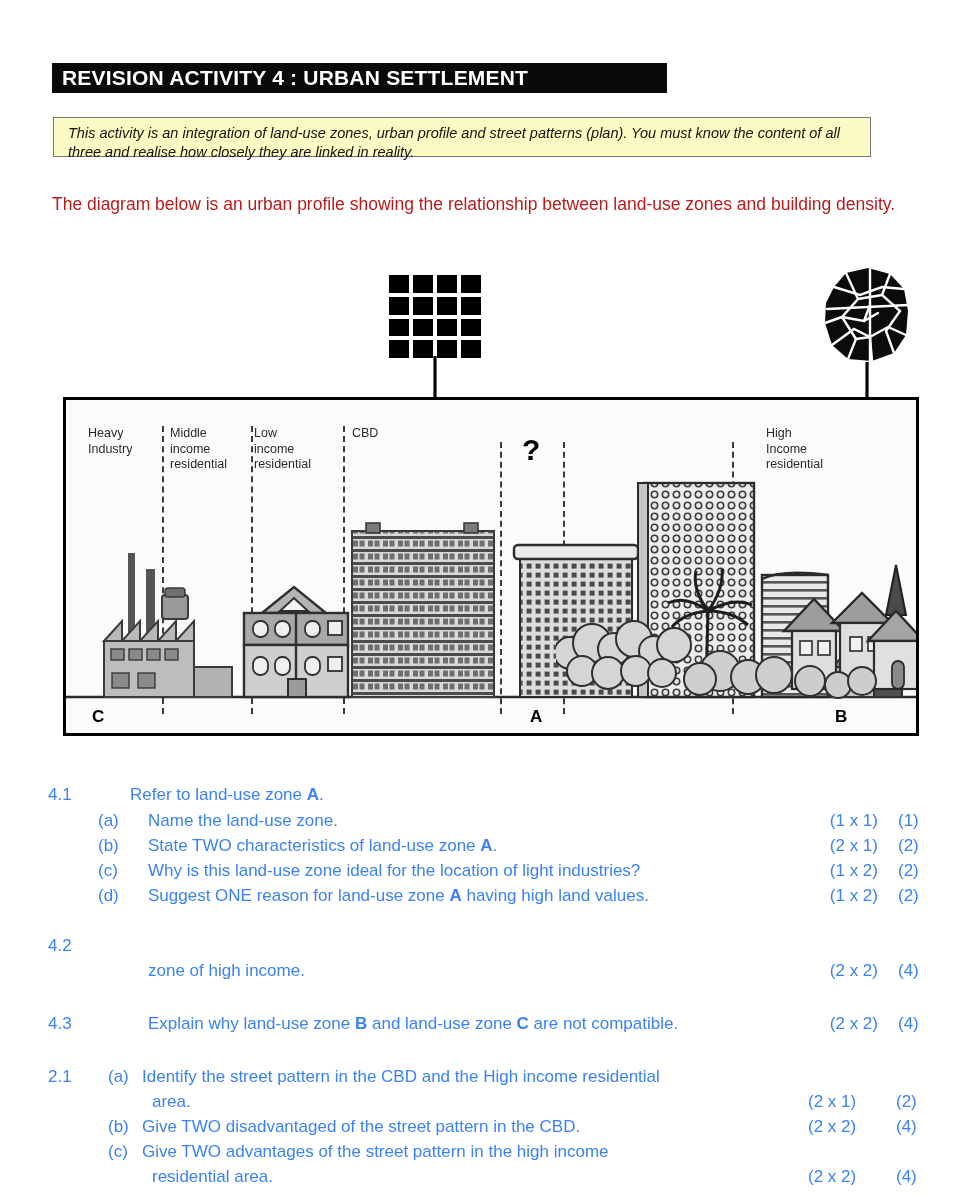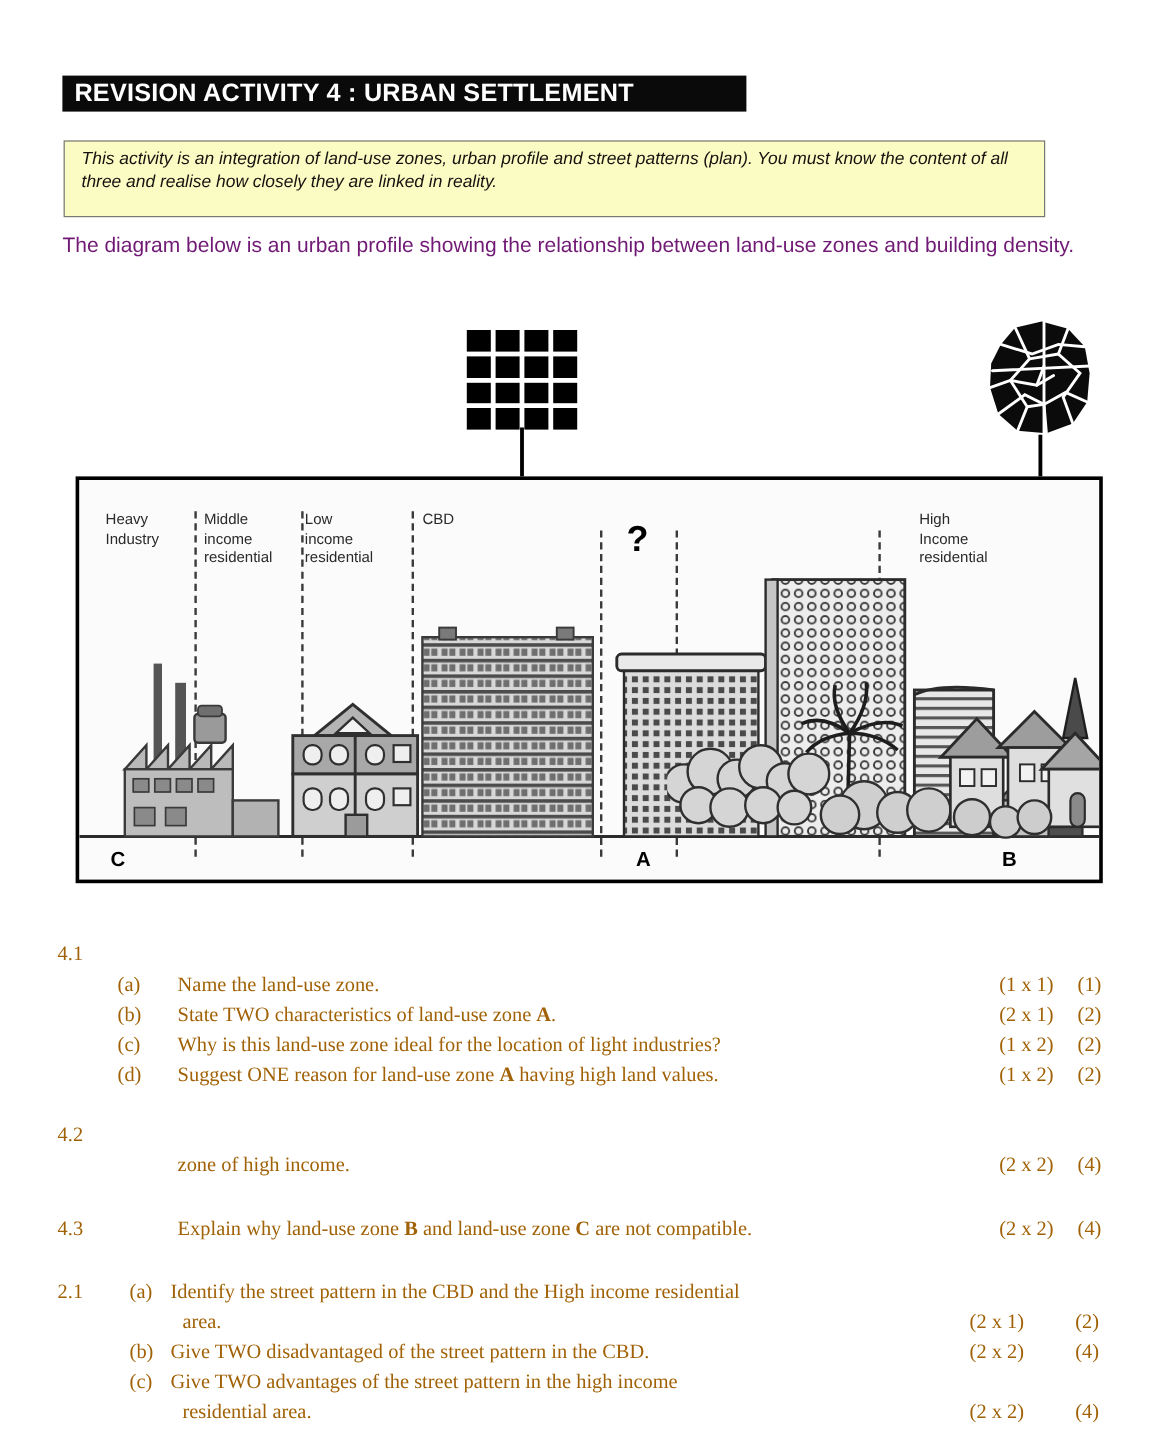--- a/index.html
+++ b/index.html
@@ -14,40 +14,40 @@
     font-family: "Liberation Sans", sans-serif;
     color: #000000;
     overflow: hidden;
   }
 
   
   #title-banner {
     position: absolute;
     left: 52px;
     top: 63px;
-    width: 570px;
+    width: 615px;
     height: 30px;
     background: #0a0a0a;
     color: #ffffff;
     font-size: 21px;
     font-weight: bold;
     letter-spacing: 0.2px;
     display: flex;
     align-items: center;
     padding-left: 10px;
     box-sizing: border-box;
   }
 
   
   #note-box {
     position: absolute;
     left: 53px;
     top: 117px;
     width: 818px;
-    height: 64px;
+    height: 40px;
     background: #fbfbc4;
     border: 1px solid #777777;
     box-sizing: border-box;
     padding: 6px 10px 0 14px;
   }
   #note-box p {
     margin: 0;
     font-style: italic;
     font-size: 14.5px;
     line-height: 19px;
@@ -55,21 +55,21 @@
   }
 
   
   #intro {
     position: absolute;
     left: 52px;
     top: 192px;
     width: 860px;
     font-size: 17.5px;
     line-height: 25px;
-    color: #701a75;
+    color: #b91c1c;
   }
 
   
   #grid-pattern {
     position: absolute;
     left: 389px;
     top: 275px;
     width: 92px;
     height: 83px;
     display: grid;
@@ -153,22 +153,21 @@
     height: 260px;
   }
 
   
   #questions {
     position: absolute;
     left: 0;
     top: 782px;
     width: 876px;
     font-size: 17px;
-    color: #a16207;
-    font-family: Liberation Serif, serif;
+    color: #3b82f6;
   }
   .q-block { position: relative; }
   .q-num {
     position: absolute;
     left: 48px;
     font-size: 17px;
   }
   .q-row {
     position: relative;
     line-height: 25px;
@@ -434,20 +433,21 @@
     <div class="zone-letter" style="left:464px;">A</div>
     <div class="zone-letter" style="left:769px;">B</div>
   </div>
 </div>
 
 <div id="questions">
 
   <div class="q-block">
     <div class="q-row" style="height:26px;">
       <span class="q-num">4.1</span>
+      <span class="q-text" style="left:130px;">Refer to land-use zone <b>A</b>.</span>
     </div>
     <div class="q-row">
       <span class="q-letter">(a)</span>
       <span class="q-text">Name the land-use zone.</span>
       <span class="marks-a">(1 x 1)</span>
       <span class="marks-b">(1)</span>
     </div>
     <div class="q-row">
       <span class="q-letter">(b)</span>
       <span class="q-text">State TWO characteristics of land-use zone <b>A</b>.</span>

